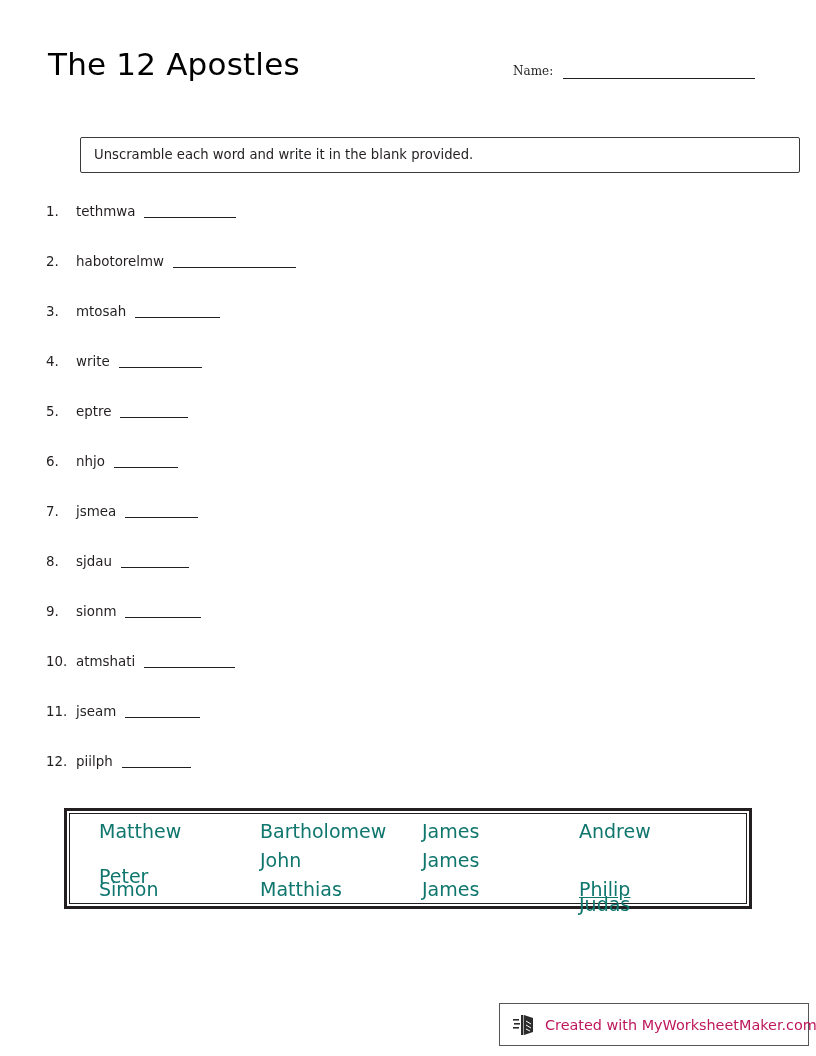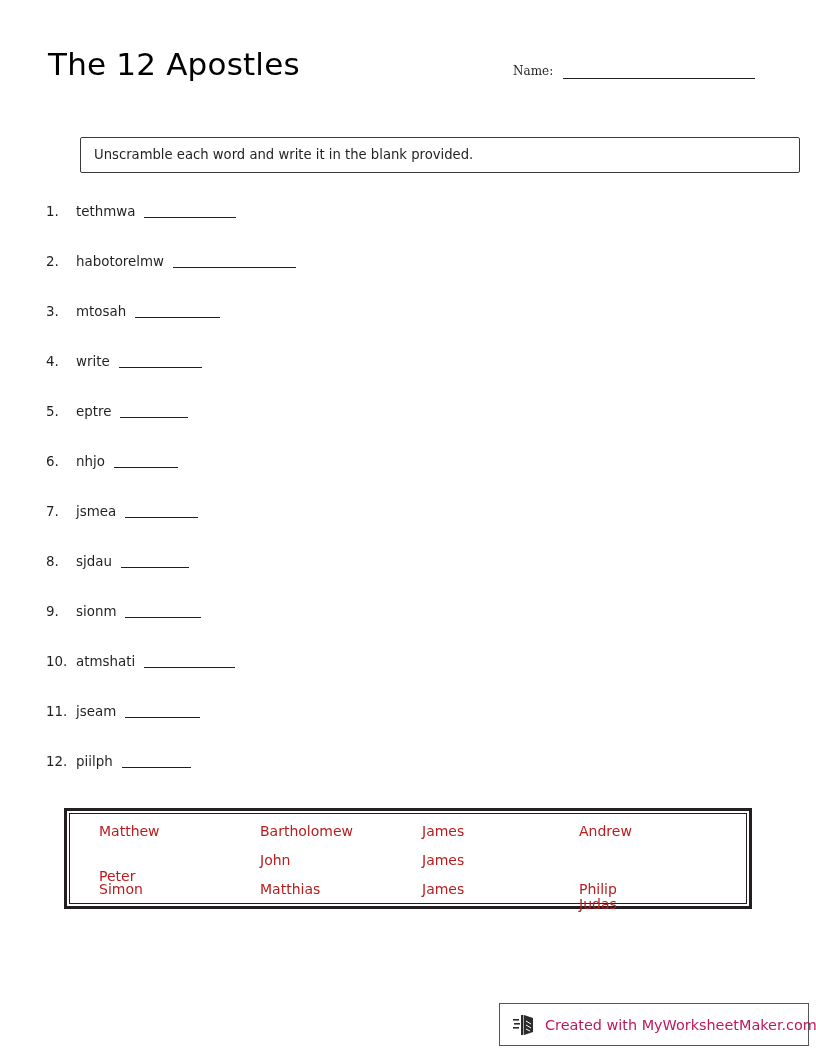--- a/index.html
+++ b/index.html
@@ -137,22 +137,22 @@
   }
   .wb-row {
     position: absolute;
     left: 0;
     width: 100%;
     height: 29px;
     display: block;
   }
   .wb-cell {
     position: absolute;
-    font-size: 14px;
-    color: #b91c1c;
+    font-size: 19px;
+    color: #0f766e;
     line-height: 29px;
     white-space: nowrap;
   }
 
   
   .badge {
     position: absolute;
     left: 499px;
     top: 1003px;
     width: 310px;
@@ -269,21 +269,21 @@
         <div class="wb-row" style="top: 32px;">
           <span class="wb-cell" style="left: 29px; margin-top: 16px;">Peter</span>
           <span class="wb-cell" style="left: 190px;">John</span>
           <span class="wb-cell" style="left: 352px;">James</span>
           <span class="wb-cell" style="left: 509px; margin-top: 44px;">Judas</span>
         </div>
         <div class="wb-row" style="top: 61px;">
           <span class="wb-cell" style="left: 29px;">Simon</span>
           <span class="wb-cell" style="left: 190px;">Matthias</span>
           <span class="wb-cell" style="left: 352px;">James</span>
-          <span class="wb-cell" style="left: 509px;">Philip</span>
+          <span class="wb-cell" style="left: 509px; text-decoration: underline;">Philip</span>
         </div>
       </div>
   </div>
 
   <div class="badge">
     <svg class="badge-icon" viewBox="0 0 26 24">
       <g fill="#2b2b2b">
         <rect x="0" y="6" width="6" height="1.6"></rect>
         <rect x="1" y="10" width="6" height="1.6"></rect>
         <rect x="0" y="14" width="6" height="1.6"></rect>

